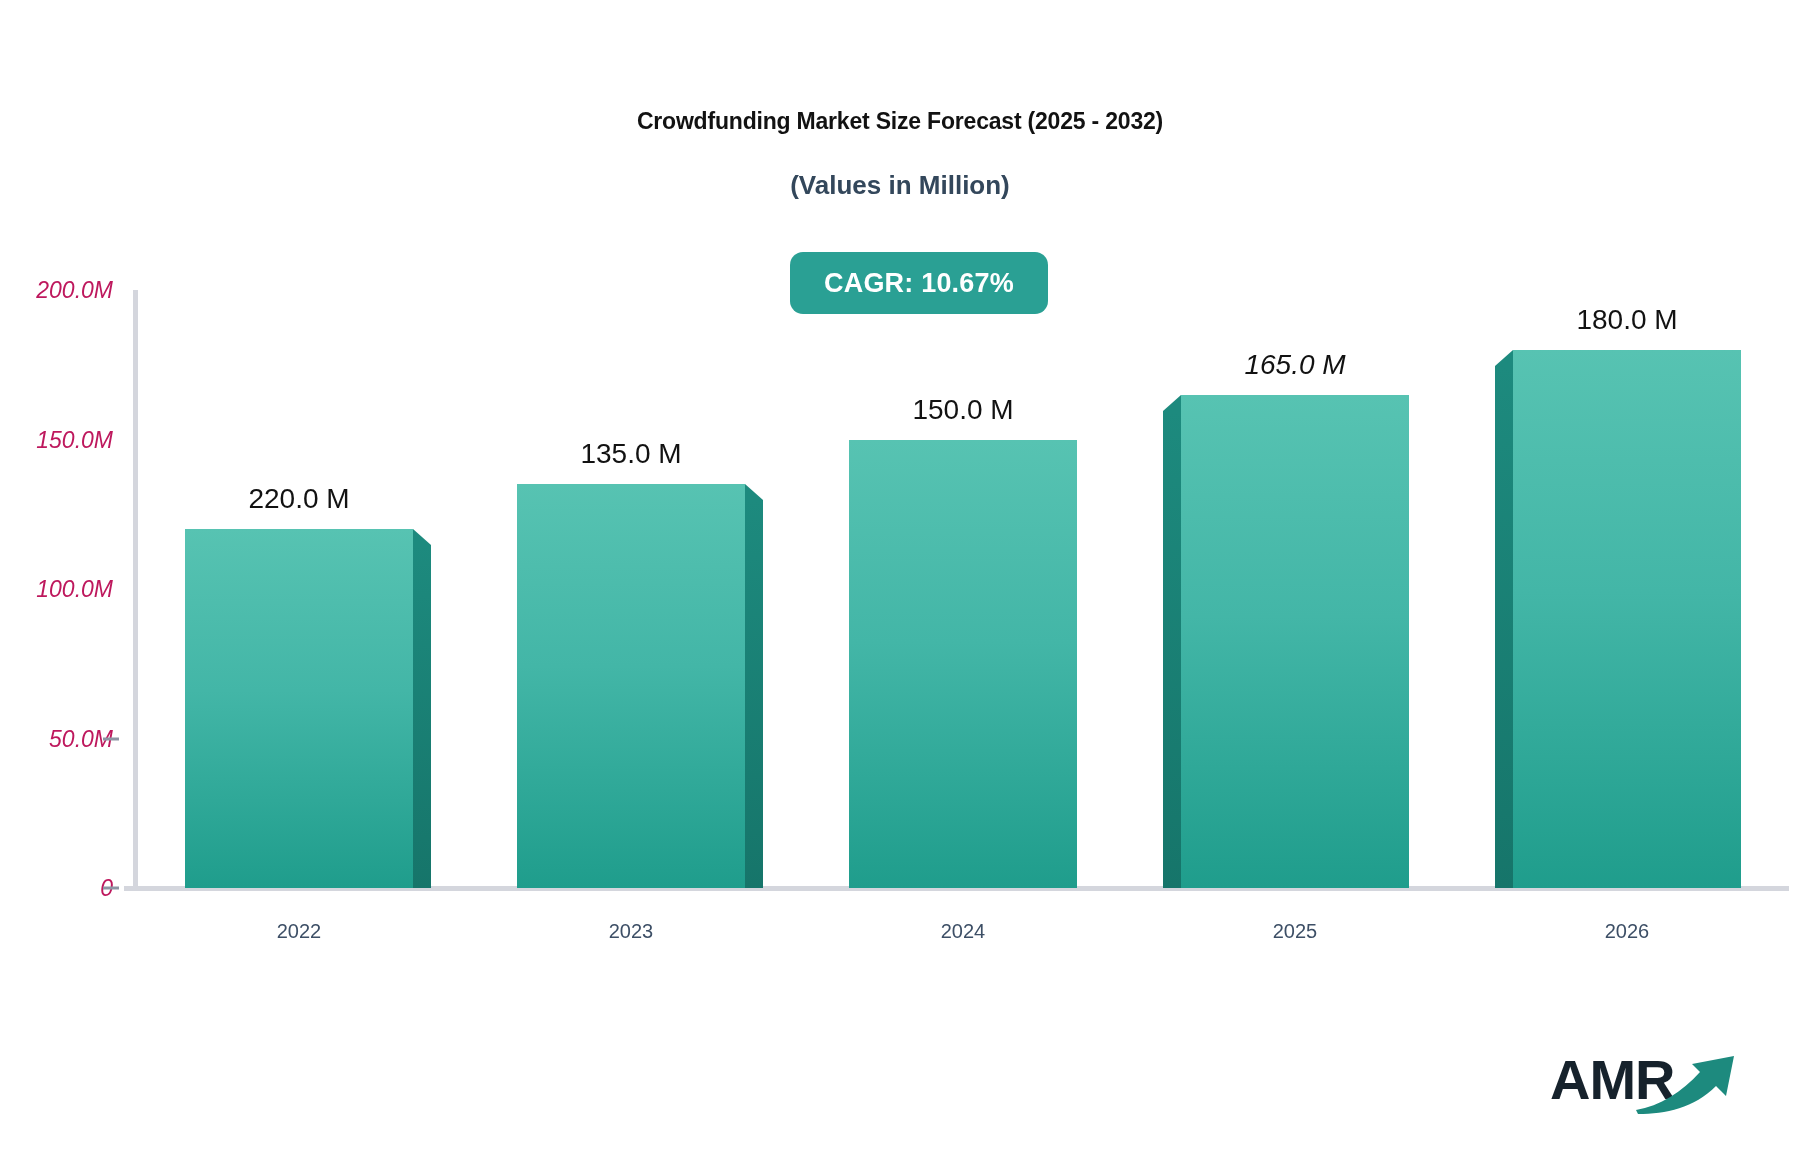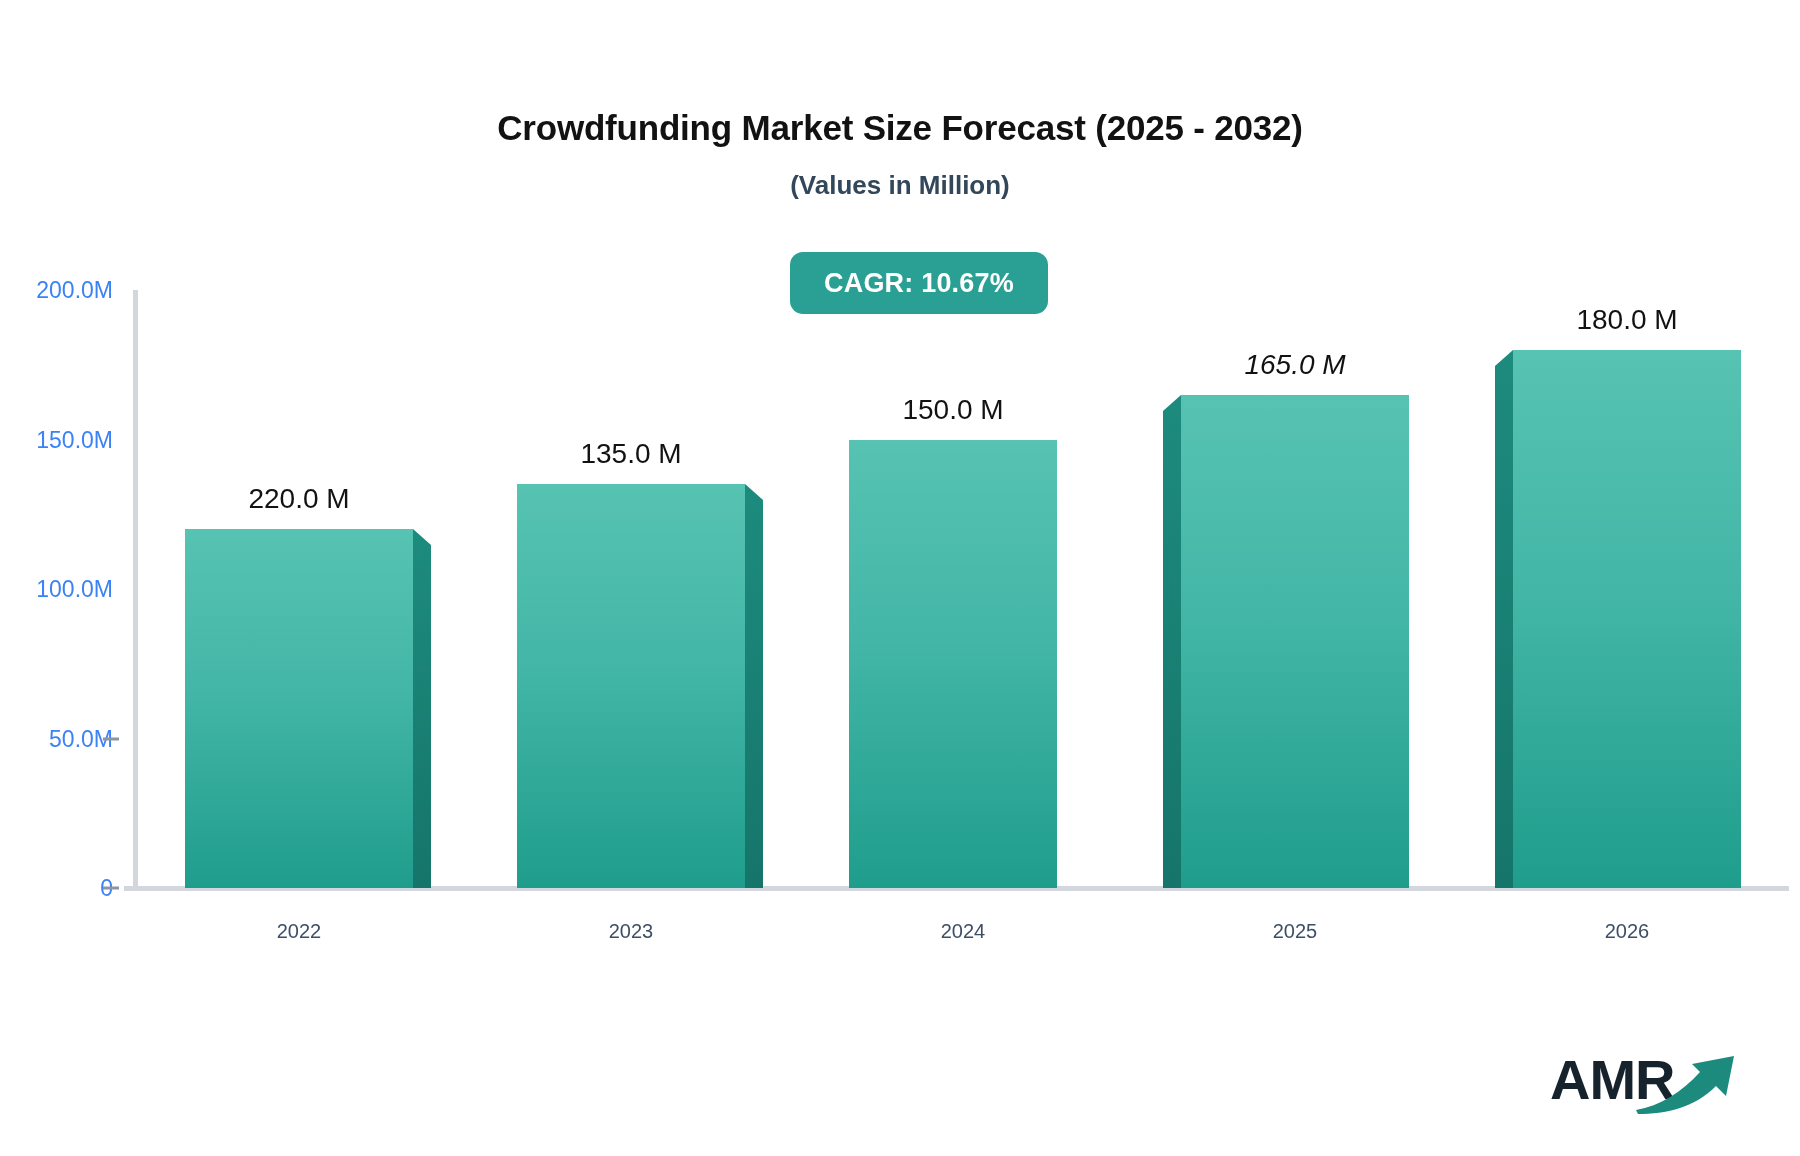--- a/index.html
+++ b/index.html
@@ -19,21 +19,21 @@
     background: #ffffff;
   }
 
   
   #chart-title {
     position: absolute;
     left: 0;
     top: 108px;
     width: 1800px;
     text-align: center;
-    font-size: 35px;
+    font-size: 23px;
     font-weight: bold;
     color: #121212;
     letter-spacing: -0.2px;
   }
 
   #chart-subtitle {
     position: absolute;
     left: 0;
     top: 170px;
     width: 1800px;
@@ -89,23 +89,24 @@
     width: 1665px;
     height: 5px;
     background: #d4d6dd;
   }
 
   .y-tick-label {
     position: absolute;
     right: 0;
     text-align: right;
     font-size: 23px;
-    color: #3b82f6;
+    color: #be185d;
     white-space: nowrap;
     transform: translateY(-50%);
+    font-style: italic;
   }
 
   #y-labels {
     position: absolute;
     left: 0px;
     top: 0px;
     width: 113px;
     height: 1156px;
   }
 
@@ -219,21 +220,21 @@
         <div class="bar-side right" style="height: 342.8px;"></div>
         <div class="bar-side-cap" style="bottom: 342.8px; right: -18px; border-bottom: 16px solid rgb(29, 138, 126); border-right: 18px solid transparent;"></div>
         <div class="bar-value-label" style="bottom: 372.8px;">220.0 M</div>
       </div>
       <div class="bar-group" style="left: 384px; width: 228px; height: 403.65px;">
         <div class="bar-face" style="height: 403.65px;"></div>
         <div class="bar-side right" style="height: 387.65px;"></div>
         <div class="bar-side-cap" style="bottom: 387.65px; right: -18px; border-bottom: 16px solid rgb(29, 138, 126); border-right: 18px solid transparent;"></div>
         <div class="bar-value-label" style="bottom: 417.65px;">135.0 M</div>
       </div>
-      <div class="bar-group" style="left: 716px; width: 208px; height: 448.5px;">
+      <div class="bar-group" style="left: 716px; width: 228px; height: 448.5px;">
         <div class="bar-face" style="height: 448.5px;"></div>
         <div class="bar-value-label" style="bottom: 462.5px;">150.0 M</div>
       </div>
       <div class="bar-group" style="left: 1048px; width: 228px; height: 493.35px; font-style: italic;">
         <div class="bar-face" style="height: 493.35px;"></div>
         <div class="bar-side left" style="height: 477.35px;"></div>
         <div class="bar-side-cap" style="bottom: 477.35px; left: -18px; border-bottom: 16px solid rgb(29, 138, 126); border-left: 18px solid transparent;"></div>
         <div class="bar-value-label" style="bottom: 507.35px;">165.0 M</div>
       </div>
       <div class="bar-group" style="left: 1380px; width: 228px; height: 538.2px;">

